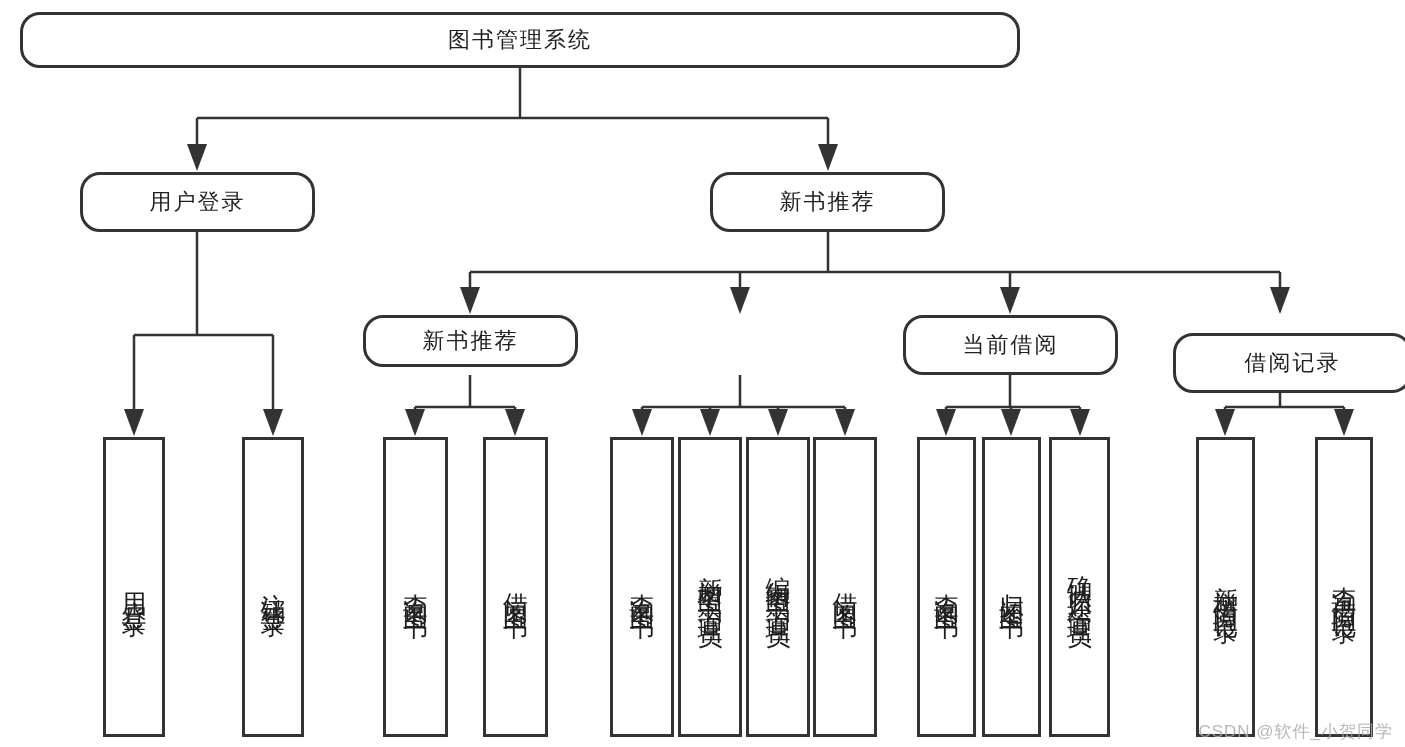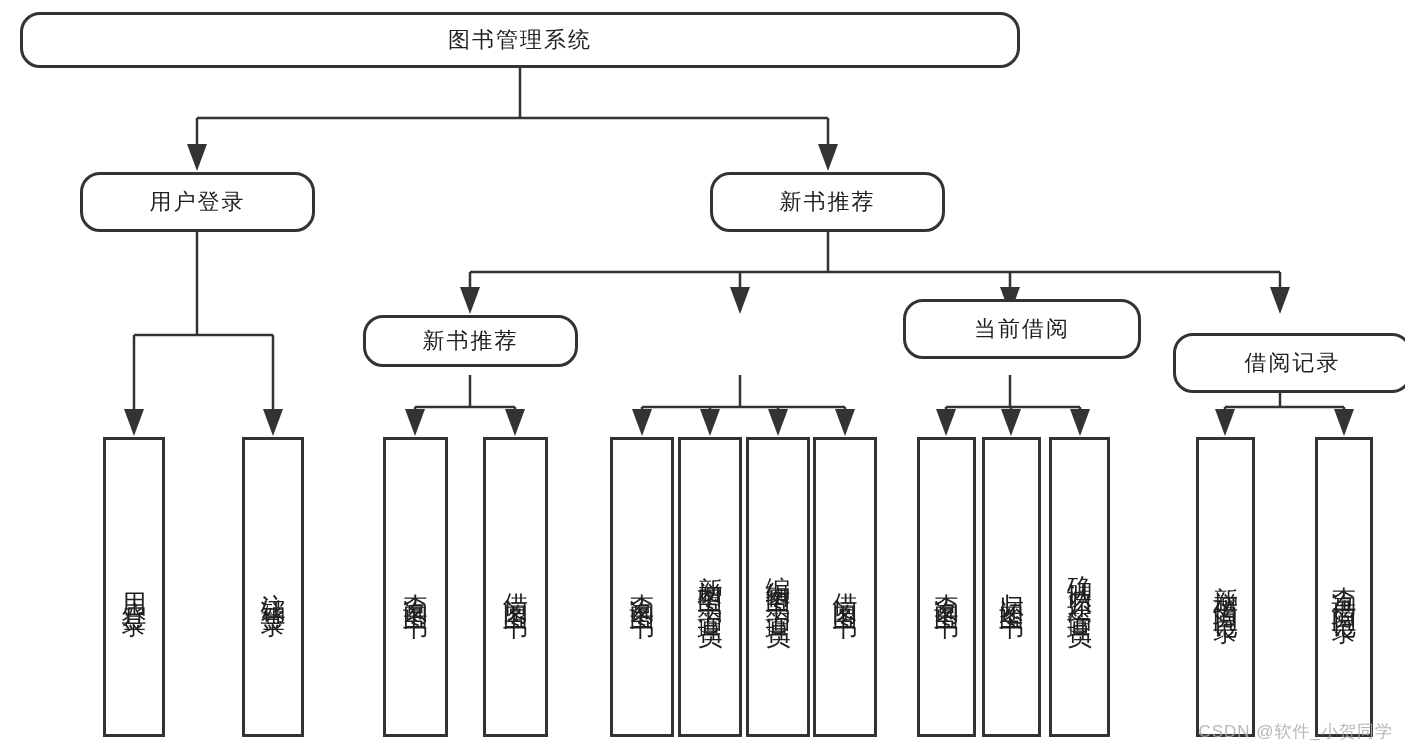--- a/index.html
+++ b/index.html
@@ -78,21 +78,21 @@
     <polygon points="1215,409 1235,409 1225,436" fill="#333333" stroke="none"></polygon>
     <polygon points="1334,409 1354,409 1344,436" fill="#333333" stroke="none"></polygon>
   </svg>
 
   <div class="box h" style="left:20px;top:12px;width:1000px;height:56px">图书管理系统</div>
 
   <div class="box h" style="left:80px;top:172px;width:235px;height:60px">用户登录</div>
   <div class="box h" style="left:710px;top:172px;width:235px;height:60px">新书推荐</div>
 
   <div class="box h" style="left:363px;top:315px;width:215px;height:52px">新书推荐</div>
-  <div class="box h" style="left:903px;top:299px;width:238px;height:60px">当前借阅</div>
+  <div class="box h" style="left:903px;top:315px;width:215px;height:60px">当前借阅</div>
   <div class="box h" style="left:1173px;top:333px;width:239px;height:60px">借阅记录</div>
 
   <div class="box v" style="left:103px;top:437px;width:62px;height:300px">用户登录</div>
   <div class="box v" style="left:242px;top:437px;width:62px;height:300px">注销登录</div>
 
   <div class="box v" style="left:383px;top:437px;width:65px;height:300px">查询图书</div>
   <div class="box v" style="left:483px;top:437px;width:65px;height:300px">借阅图书</div>
 
   <div class="box v" style="left:610px;top:437px;width:64px;height:300px">查询图书</div>
   <div class="box v" style="left:678px;top:437px;width:64px;height:300px">新增图书（管理员）</div>

